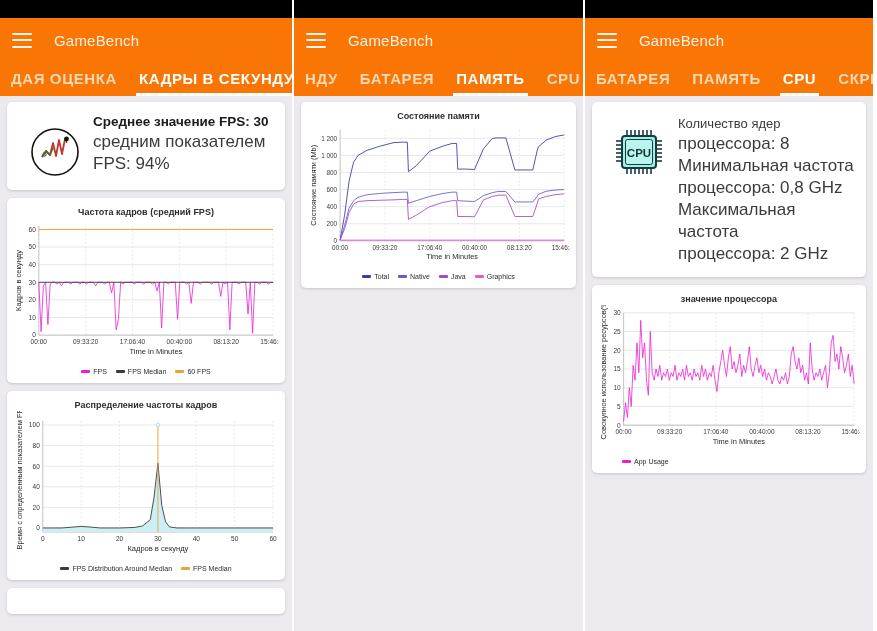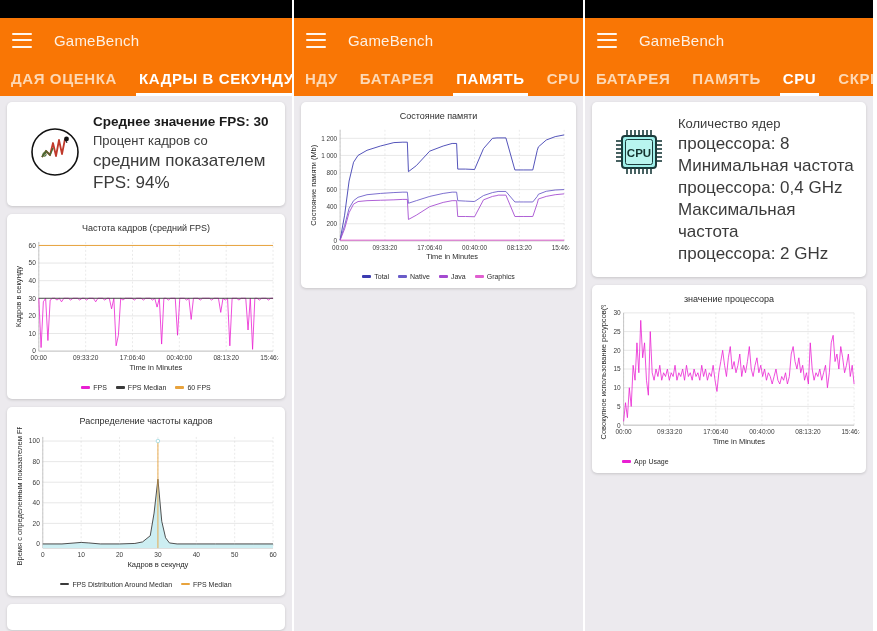--- a/index.html
+++ b/index.html
@@ -98,20 +98,21 @@
     font-size: 13px; color: #3b3b3b; line-height: 1.3; margin-top: 2px;
   }
   .summary-line { font-size: 17px; color: #3b3b3b; line-height: 1.3; }
 
   
   .chart-title {
     text-align: center;
     font-size: 9px;
     color: #2d2d2d;
     padding: 3px 0 1px;
+    font-weight: bold;
   }
   .plot-wrap { position: relative; }
   svg.plot { display: block; width: 100%; }
   .legend {
     display: flex; align-items: center; justify-content: center;
     gap: 9px; flex-wrap: wrap; padding: 3px 0 2px;
   }
   .legend-item { display: flex; align-items: center; gap: 3px; font-size: 7px; color: #2b2b2b; }
   .legend-swatch { width: 9px; height: 2.5px; border-radius: 1px; display: inline-block; }
 
@@ -152,21 +153,20 @@
             <circle cx="26" cy="26" r="23" fill="#fff" stroke="#111" stroke-width="1.6"></circle>
             <polyline points="13,31 17,25 21,29 24,17 27,30 30,14 33,28 36,13" fill="none" stroke="#c0392b" stroke-width="1.8" stroke-linejoin="round"></polyline>
             <polyline points="13,31 17,25 21,29 24,22" fill="none" stroke="#4a6b33" stroke-width="1.5"></polyline>
             <line x1="36" y1="13" x2="38" y2="17" stroke="#111" stroke-width="1"></line>
             <circle cx="37.5" cy="13" r="2.4" fill="#111"></circle>
             <circle cx="15.5" cy="28.5" r="1.6" fill="none" stroke="#4a6b33" stroke-width="1.1"></circle>
           </svg>
         </div>
         <div class="summary-text">
           <div class="summary-title">Среднее значение FPS: 30</div>
-          <div class="summary-sub">Процент кадров со</div>
           <div class="summary-line">средним показателем</div>
           <div class="summary-line">FPS: 94%</div>
         </div>
       </div>
 
       <div class="card">
         <div class="chart-title">Частота кадров (средний FPS)</div>
         <div class="plot-wrap">
           <svg class="plot" viewBox="0 0 268 148" preserveAspectRatio="none" id="svg-fps">
               <line x1="26" y1="118" x2="262" y2="118" class="grid"></line>
@@ -413,21 +413,21 @@
             </g>
             <rect x="9" y="10" width="34" height="32" rx="3" fill="#9ef0ea" stroke="#1b3b3b" stroke-width="2"></rect>
             <rect x="12.5" y="13.5" width="27" height="25" rx="2" fill="#b8f5ef" stroke="#1b3b3b" stroke-width="1"></rect>
             <text x="26" y="31" text-anchor="middle" font-family="Liberation Sans, sans-serif" font-size="11.5" fill="#14332f" font-weight="600">CPU</text>
           </svg>
         </div>
         <div class="summary-text">
           <div class="summary-sub">Количество ядер</div>
           <div class="summary-line">процессора: 8</div>
           <div class="summary-line">Минимальная частота</div>
-          <div class="summary-line">процессора: 0,4 GHz</div>
+          <div class="summary-line">процессора: 0,8 GHz</div>
           <div class="summary-line">Максимальная частота</div>
           <div class="summary-line">процессора: 2 GHz</div>
         </div>
       </div>
 
       <div class="card">
         <div class="chart-title">значение процессора</div>
         <div class="plot-wrap">
           <svg class="plot" viewBox="0 0 266 152" preserveAspectRatio="none" id="svg-cpu">
               <line x1="26" y1="122" x2="260" y2="122" class="grid"></line>

